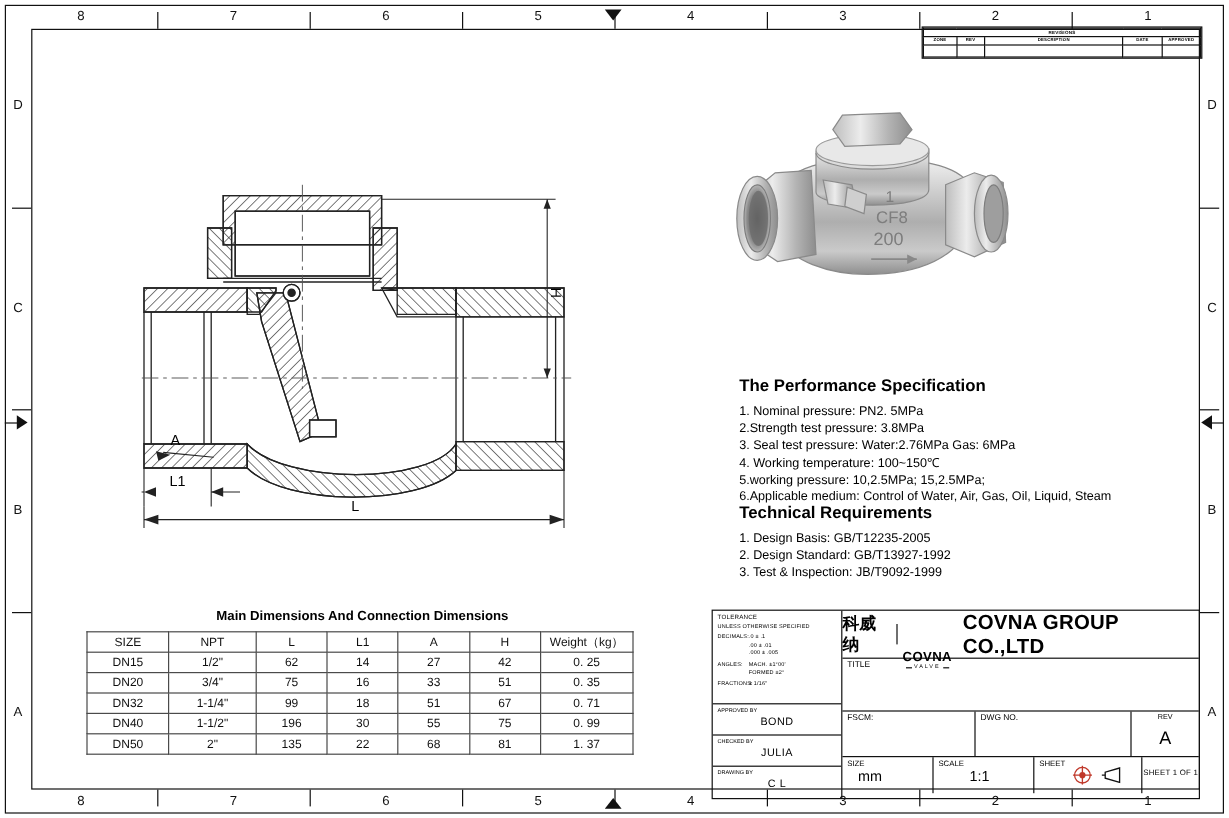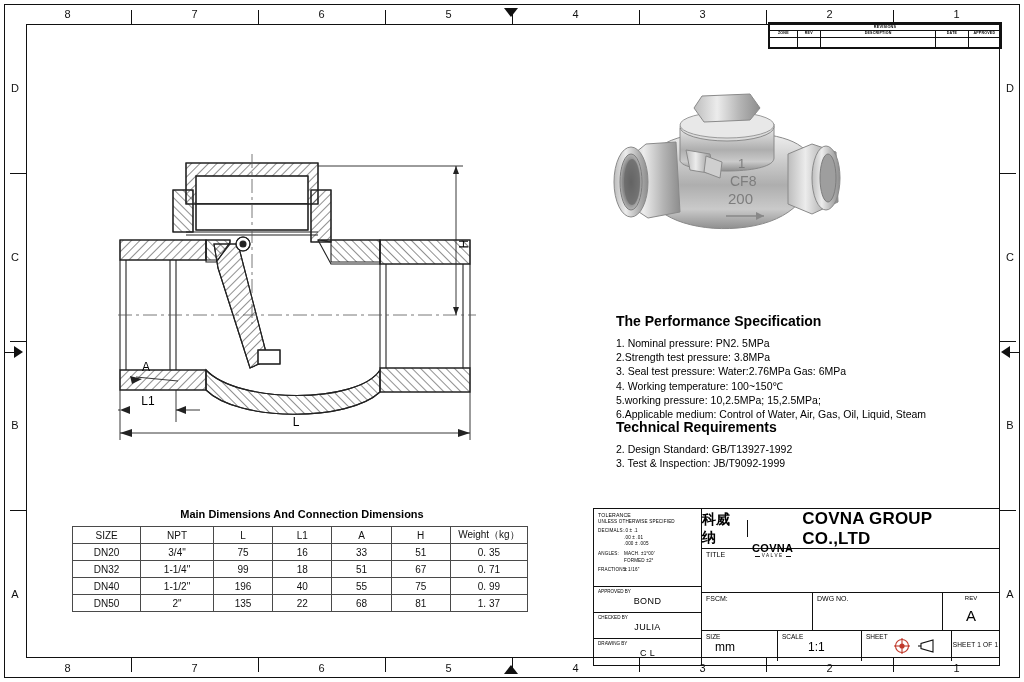--- a/index.html
+++ b/index.html
@@ -390,20 +390,21 @@
         <li>3. Seal test pressure: Water:2.76MPa  Gas: 6MPa</li>
         <li>4. Working temperature: 100~150℃</li>
         <li>5.working pressure: 10,2.5MPa; 15,2.5MPa;</li>
         <li>6.Applicable medium: Control of Water, Air, Gas, Oil, Liquid, Steam</li>
       </ul>
   </div>
 
   <div class="tech-block">
     <div class="spec-head">Technical Requirements</div>
     <ul class="spec-list" id="tech-list">
+        <li>1. Design Basis: GB/T12235-2005</li>
         <li>2. Design Standard: GB/T13927-1992</li>
         <li>3. Test &amp; Inspection: JB/T9092-1999</li>
       </ul>
   </div>
 
   <div class="dim-wrap">
     <div class="dim-title">Main Dimensions And Connection Dimensions</div>
     <table class="dim">
       <thead>
           <tr id="dim-head">
@@ -411,20 +412,29 @@
             <th style="width: 16%;">NPT</th>
             <th style="width: 13%;">L</th>
             <th style="width: 13%;">L1</th>
             <th style="width: 13%;">A</th>
             <th style="width: 13%;">H</th>
             <th style="width: 17%;">Weight（kg）</th>
           </tr>
         </thead>
       <tbody id="dim-body">
           <tr>
+            <td>DN15</td>
+            <td>1/2"</td>
+            <td>62</td>
+            <td>14</td>
+            <td>27</td>
+            <td>42</td>
+            <td>0. 25</td>
+          </tr>
+          <tr>
             <td>DN20</td>
             <td>3/4"</td>
             <td>75</td>
             <td>16</td>
             <td>33</td>
             <td>51</td>
             <td>0. 35</td>
           </tr>
           <tr>
             <td>DN32</td>
@@ -432,21 +442,21 @@
             <td>99</td>
             <td>18</td>
             <td>51</td>
             <td>67</td>
             <td>0. 71</td>
           </tr>
           <tr>
             <td>DN40</td>
             <td>1-1/2"</td>
             <td>196</td>
-            <td>40</td>
+            <td>30</td>
             <td>55</td>
             <td>75</td>
             <td>0. 99</td>
           </tr>
           <tr>
             <td>DN50</td>
             <td>2"</td>
             <td>135</td>
             <td>22</td>
             <td>68</td>

